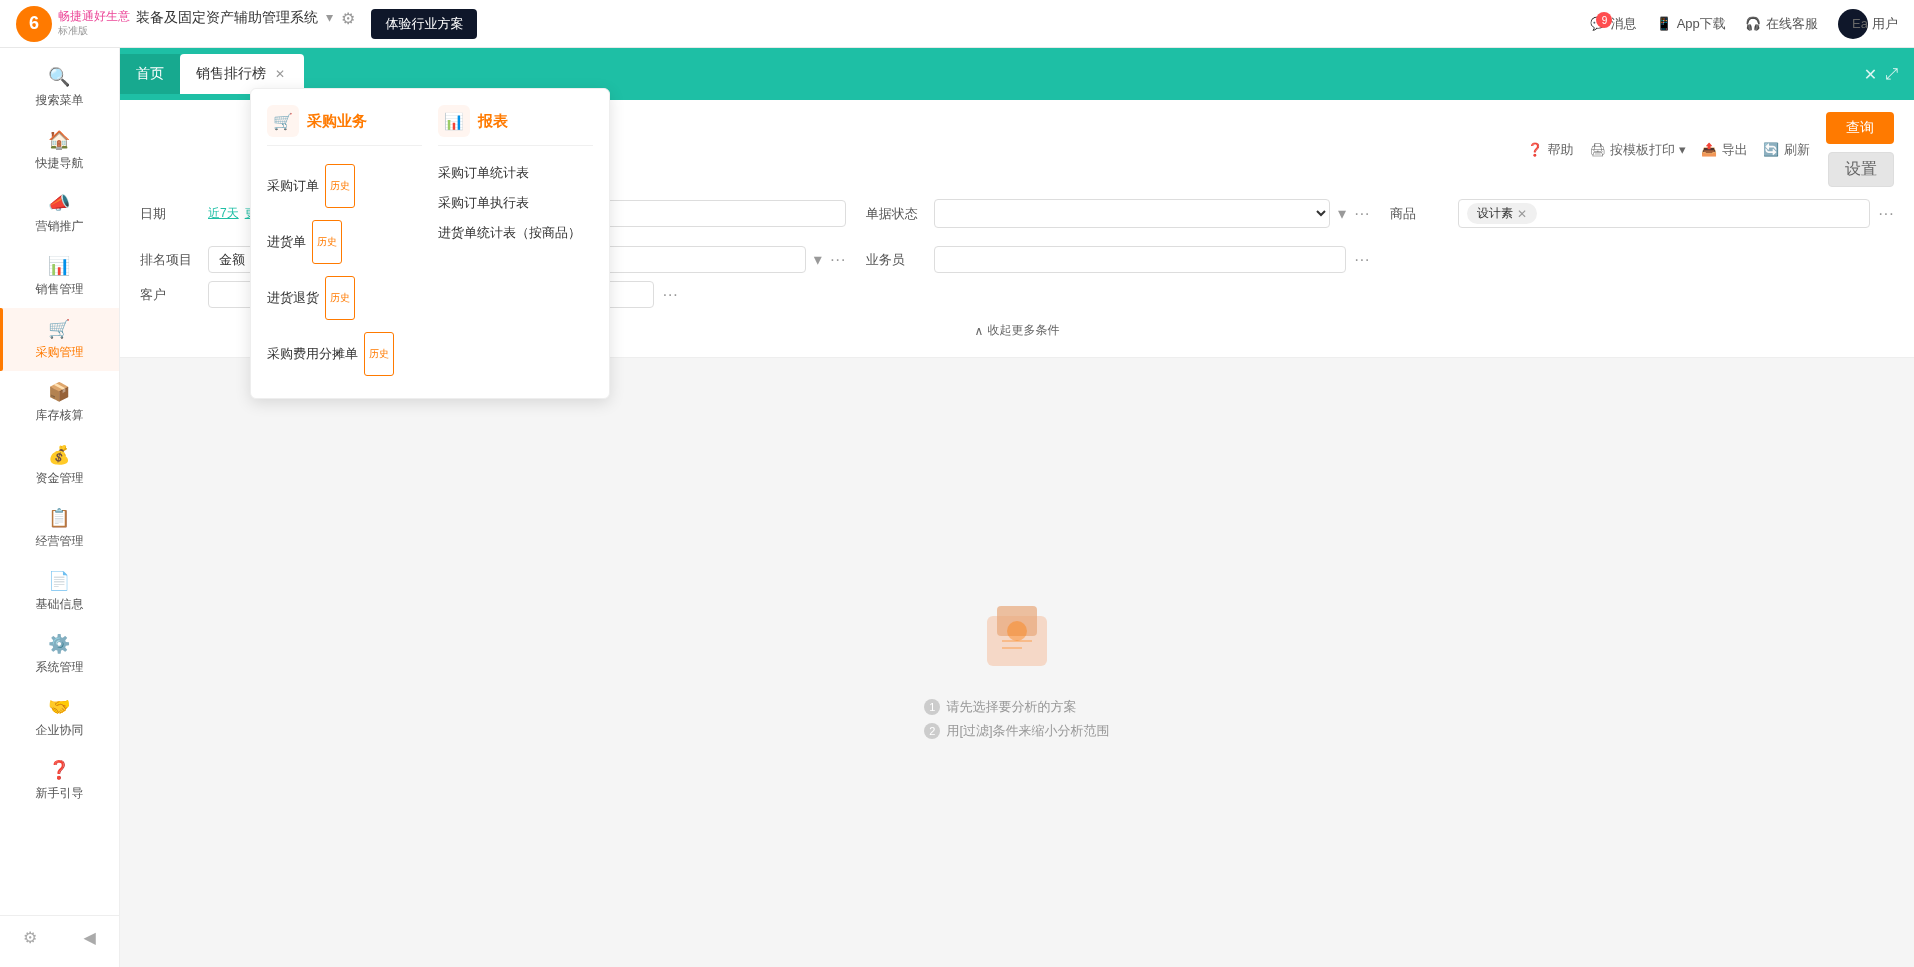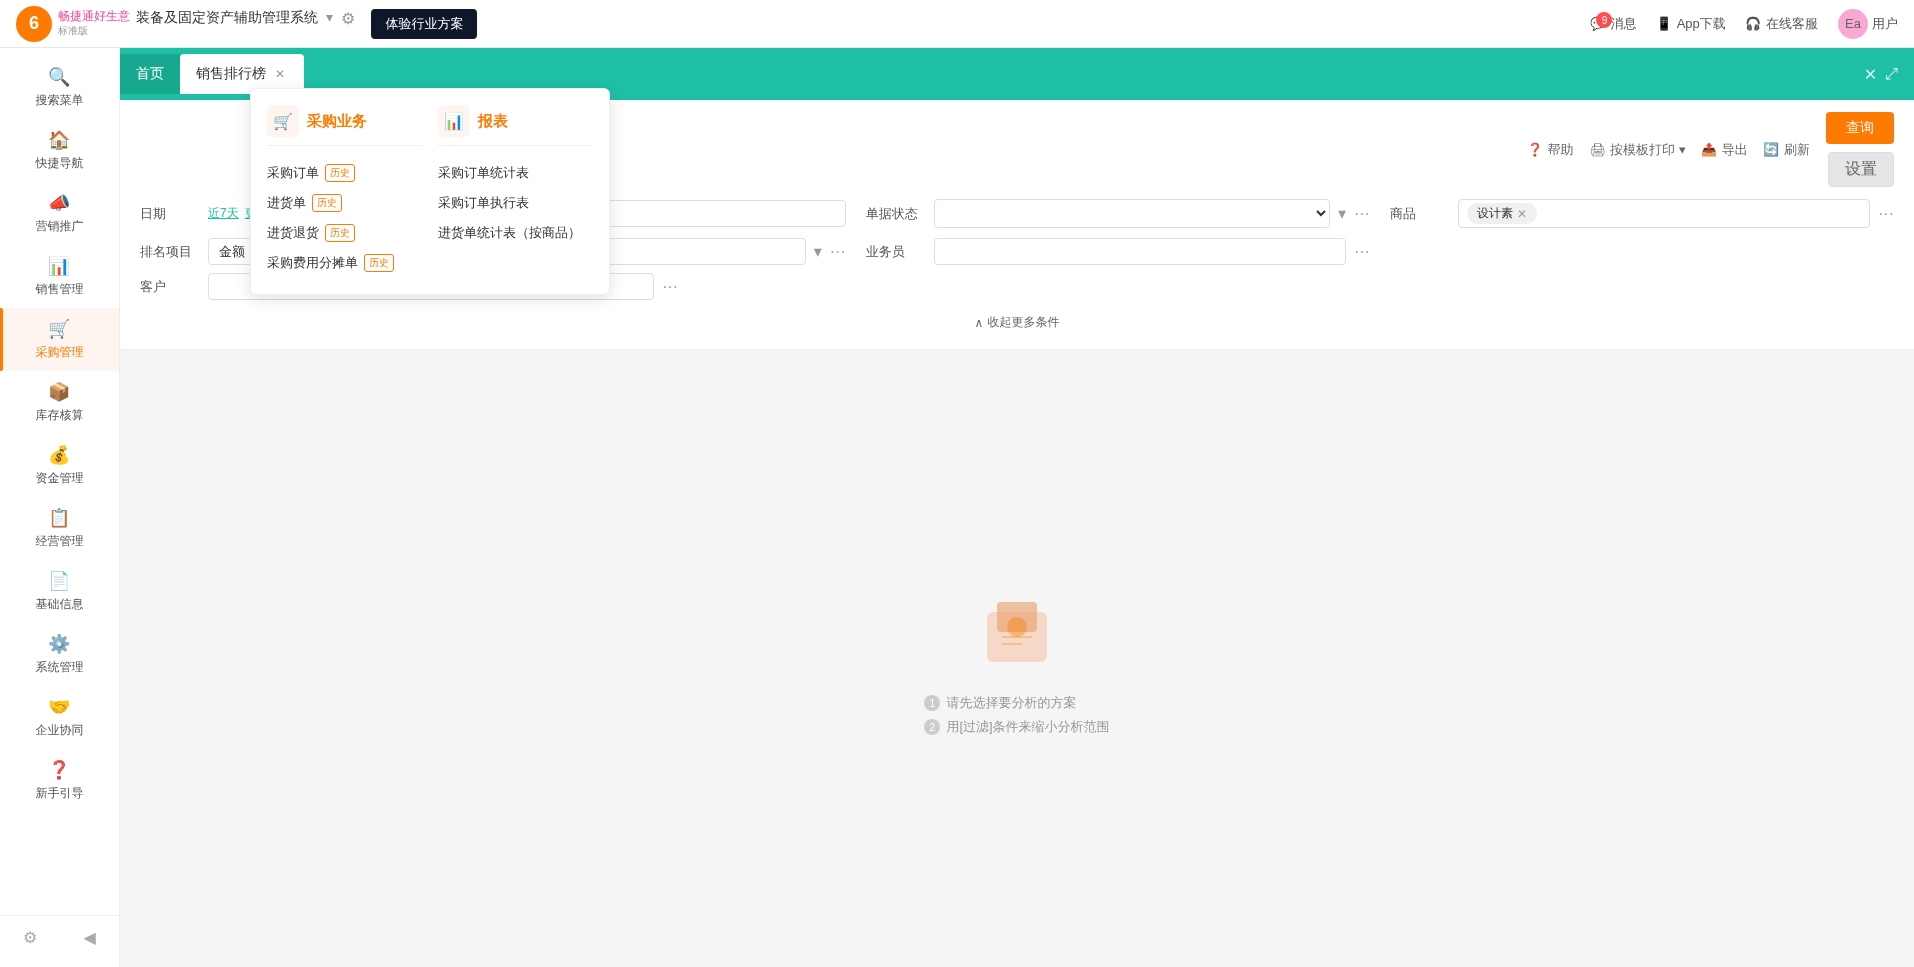--- a/index.html
+++ b/index.html
@@ -66,23 +66,23 @@
       border-radius: 50%;
       width: 16px; height: 16px;
       font-size: 10px;
       display: flex; align-items: center; justify-content: center;
       position: absolute;
       top: -4px; right: -6px;
     }
     .badge-wrap { position: relative; display: inline-block; }
     .avatar-circle {
       width: 30px; height: 30px;
-      background: #f9a8d4;
+      background: #0f172a;
       border-radius: 50%;
-      display: flex; align-items: center; justify-content: center;
+      display: flex; align-items: center; justify-content: flex-end;
       font-size: 13px; color: #666;
     }
 
     
     .main-layout {
       display: flex;
       flex: 1;
       overflow: hidden;
     }
 
@@ -326,21 +326,21 @@
       display: flex; align-items: center; gap: 6px;
       padding: 6px 0;
       cursor: pointer;
       font-size: 13px; color: #333;
     }
     .history-badge {
       background: #fff;
       border: 1px solid #ff7a00;
       color: #ff7a00;
       font-size: 10px;
-      padding: 1px 4px;
+      padding: 14px 4px;
       border-radius: 3px;
     }
     .dropdown-icon-wrap {
       width: 32px; height: 32px;
       background: #fff5f0;
       border-radius: 6px;
       display: flex; align-items: center; justify-content: center;
     }
   </style>
 </head>
@@ -478,21 +478,21 @@
         <div class="filter-toolbar-item">
           <span>🔄</span>
           <span>刷新</span>
         </div>
         <div style="display:flex;flex-direction:column;align-items:flex-end;gap:4px;">
           <button class="query-btn">查询</button>
           <button class="setting-btn">设置</button>
         </div>
       </div>
 
-      <div style="display:flex;align-items:center;gap:20px;margin-bottom:10px;">
+      <div style="display:flex;align-items:center;gap:20px;margin-bottom:18px;">
 
         <div class="filter-row" style="flex:1.4;">
           <span class="filter-label">日期</span>
           <div class="filter-date-row">
             <div class="date-quick">
               <span class="date-quick-item">近7天</span>
               <span class="date-quick-item">更多</span>
               <span class="date-quick-item active">自定义</span>
             </div>
             <input class="filter-input" style="flex: 1 1 0%;" value="2024-01-01 ~ 2024-12-31">

